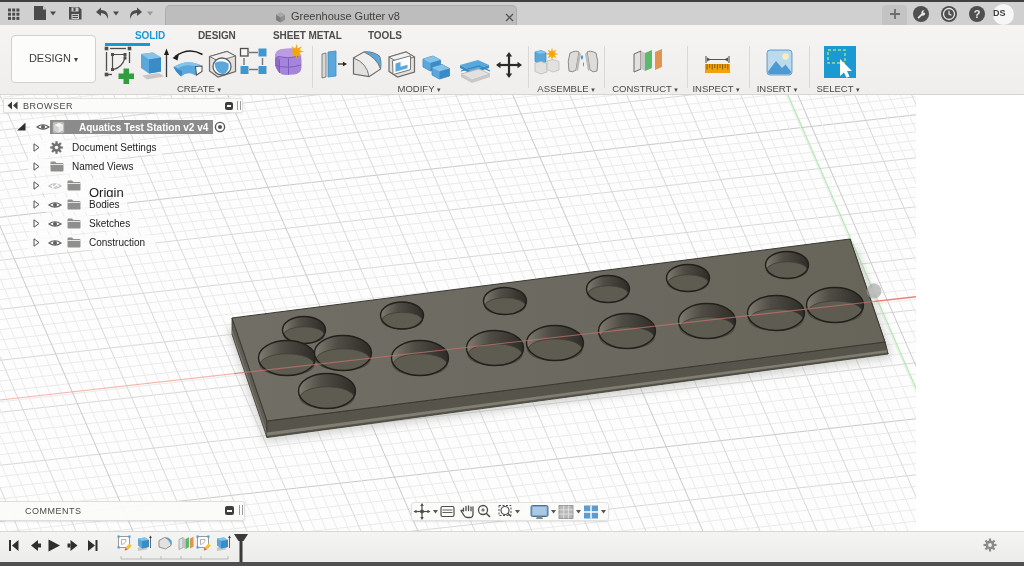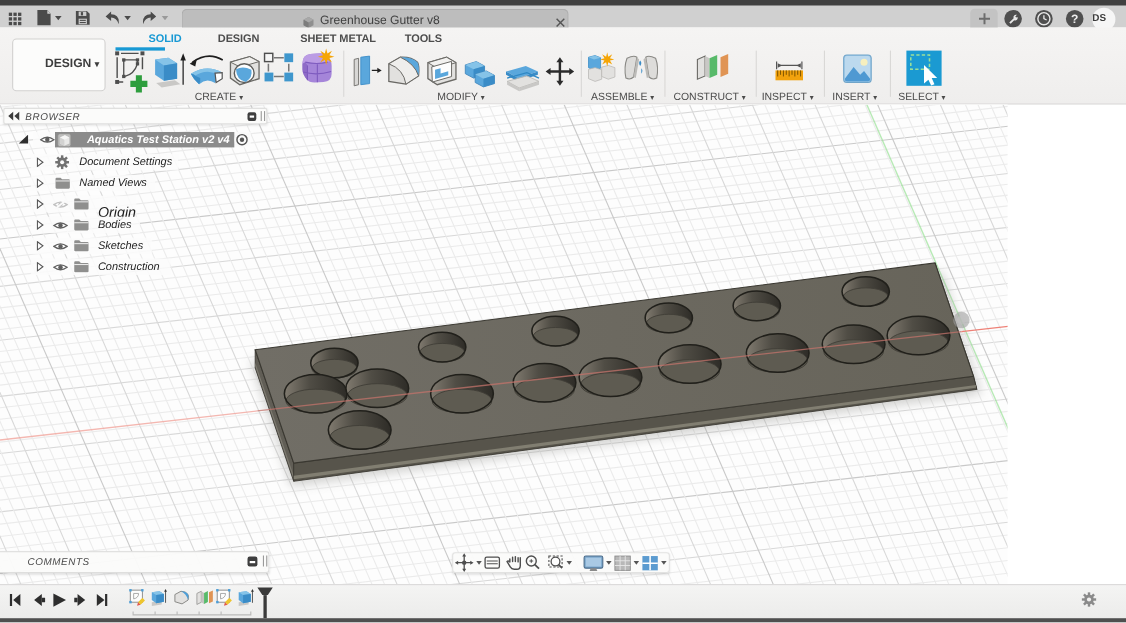--- a/index.html
+++ b/index.html
@@ -1,21 +1,21 @@
 <!DOCTYPE html>
 <html><head>
 <meta charset="utf-8">
 <style>
 * { margin:0; padding:0; box-sizing:border-box; }
 html,body { width:1024px; height:566px; overflow:hidden; }
 body { font-family:"Liberation Sans", sans-serif; position:relative; background:#fff; }
 .abs { position:absolute; }
-#topbar { position:absolute; left:0; top:0; width:1024px; height:25px; background:#d0d0d0; border-top:5px solid #404040; }
+#topbar { position:absolute; left:0; top:0; width:1024px; height:25px; background:#d0d0d0; border-top:2px solid #404040; }
 #ribbon { position:absolute; left:0; top:25px; width:1024px; height:70px; background:linear-gradient(#f5f4f3,#efeeed); border-bottom:1px solid #d6d5d4; }
-#viewport { position:absolute; left:0; top:95px; width:916px; height:436px; background:#fdfdfd; overflow:hidden;font-style:italic; }
+#viewport { position:absolute; left:0; top:95px; width:916px; height:436px; background:#fdfdfd; overflow:hidden; }
 #timelinebar { position:absolute; left:0; top:531px; width:1024px; height:31px; background:linear-gradient(#f4f4f3,#ececeb); border-top:1px solid #d9d8d7; }
 #bottomstrip { position:absolute; left:0; top:562px; width:1024px; height:4px; background:#4f4f4f; }
 .tab { position:absolute; top:3px; height:22px; border-radius:5px 5px 0 0; }
 .tabtxt { font-size:11px; color:#3f3f3f; }
 .grouplabel { position:absolute; top:57.5px; font-size:9.5px; color:#4a4a4a; text-align:center; }
 .ribtab { position:absolute; top:5px; font-size:10px; font-weight:bold; letter-spacing:-0.1px; color:#4d4d4d;margin-left:20px; }
 .sep { position:absolute; top:21px; height:42px; width:1px; background:#d9d8d6; }
 </style>
 </head>
 <body>
@@ -71,21 +71,21 @@
 </svg>
 <svg class="abs" style="left:968px;top:3px" width="18" height="18" viewBox="0 0 18 18">
 <circle cx="9" cy="9" r="8" fill="#4f4f4f"></circle>
 <text x="9" y="13" font-size="11" font-weight="bold" fill="#ececec" text-anchor="middle" font-family="Liberation Sans">?</text>
 </svg>
 <div class="abs" style="left:993px;top:2px;width:21px;height:21px;border-radius:50%;background:#f6f6f6;"></div>
 <div class="abs" style="left:993px;top:6px;width:21px;text-align:left;font-size:9px;font-weight:bold;color:#3c3c3c;">DS</div>
 </div>
 <div id="ribbon">
 <div class="abs" style="left:11px;top:10px;width:85px;height:48px;background:#fcfcfb;border:1px solid #d2d1d0;border-radius:4px;"></div>
-<div class="abs" style="left:11px;top:27px;width:85px;text-align:center;font-size:11px;font-weight:bold;color:#3d3d3d;margin-left:12px;">DESIGN <span style="font-size:8px;">▾</span></div>
+<div class="abs" style="left:11px;top:27px;width:85px;text-align:center;font-size:11px;font-weight:normal;color:#3d3d3d;">DESIGN <span style="font-size:8px;">▾</span></div>
 <div class="ribtab" style="left:115px;color:#1899d4;">SOLID</div>
 <div class="ribtab" style="left:178px;">DESIGN</div>
 <div class="ribtab" style="left:253px;">SHEET METAL</div>
 <div class="ribtab" style="left:348px;">TOOLS</div>
 <div class="abs" style="left:105px;top:17.5px;width:45px;height:3px;background:#1899d4;"></div>
 <div class="grouplabel" style="left:139px;width:120px;">CREATE <span style="font-size:7px;">▾</span></div>
 <div class="grouplabel" style="left:359px;width:120px;">MODIFY <span style="font-size:7px;">▾</span></div>
 <div class="grouplabel" style="left:506px;width:120px;">ASSEMBLE <span style="font-size:7px;">▾</span></div>
 <div class="grouplabel" style="left:585px;width:120px;">CONSTRUCT <span style="font-size:7px;">▾</span></div>
 <div class="grouplabel" style="left:656px;width:120px;">INSPECT <span style="font-size:7px;">▾</span></div>

